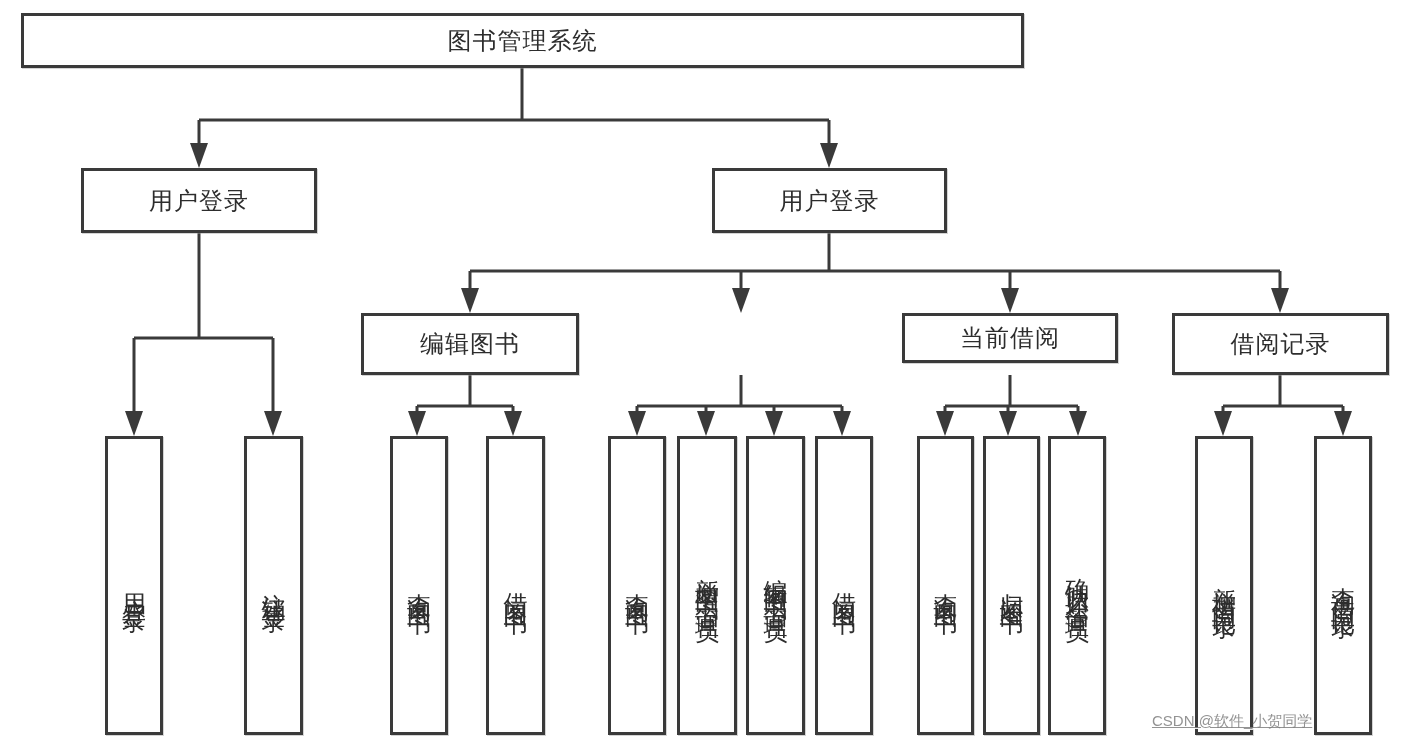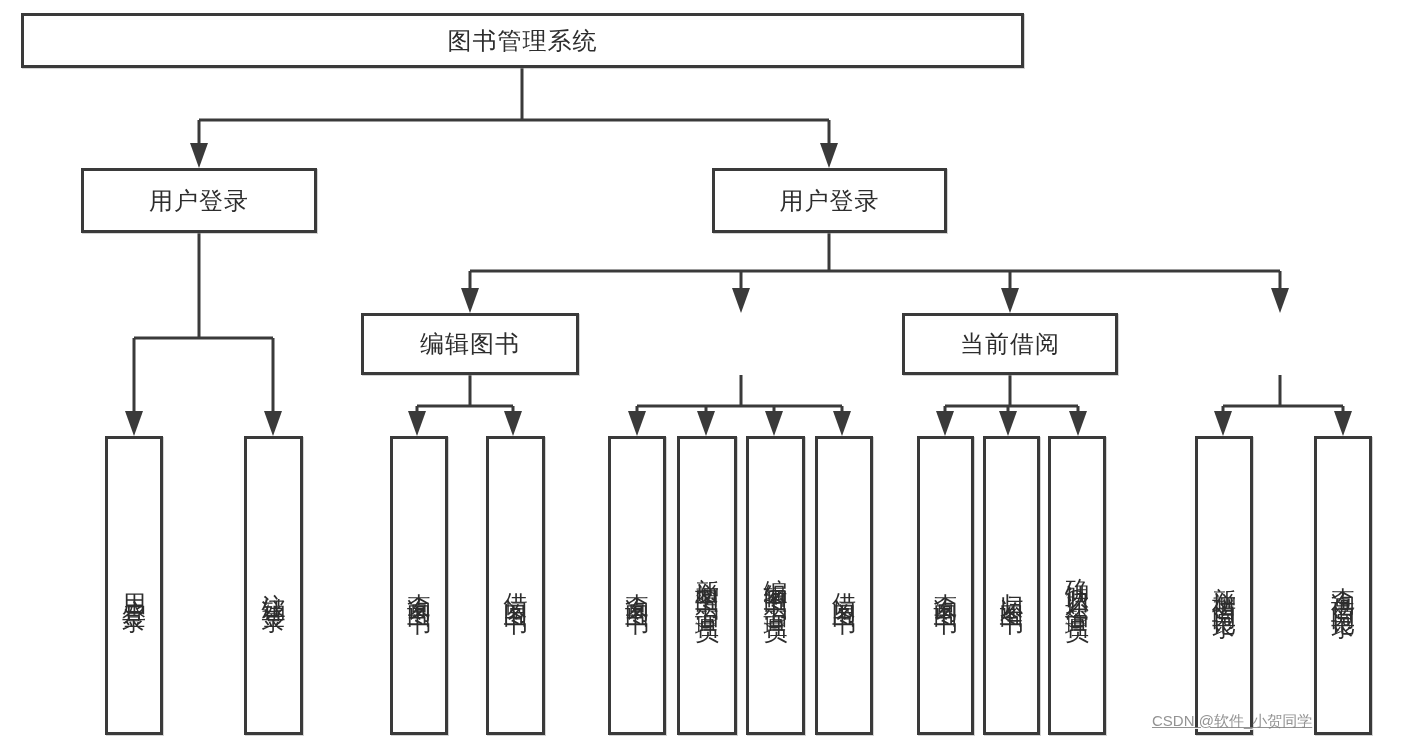--- a/index.html
+++ b/index.html
@@ -117,22 +117,25 @@
   <div class="hbox" style="left:81px; top:168px; width:236px; height:65px;">
     <span>用户登录</span>
   </div>
   <div class="hbox" style="left:712px; top:168px; width:235px; height:65px;">
     <span>用户登录</span>
   </div>
 
   <div class="hbox" style="left:361px; top:313px; width:218px; height:62px;">
     <span>编辑图书</span>
   </div>
-  <div class="hbox" style="left:902px; top:313px; width:216px; height:62px;">
+  <div class="hbox" style="left:902px; top:313px; width:216px; height:50px;">
     <span>当前借阅</span>
+  </div>
+  <div class="hbox" style="left:1172px; top:313px; width:217px; height:62px;">
+    <span>借阅记录</span>
   </div>
 
   <div class="vbox" style="left:105px; width:58px;">
     <span>用户登录</span>
   </div>
   <div class="vbox" style="left:244px; width:59px;">
     <span>注销登录</span>
   </div>
 
   <div class="vbox" style="left:390px; width:58px;">

